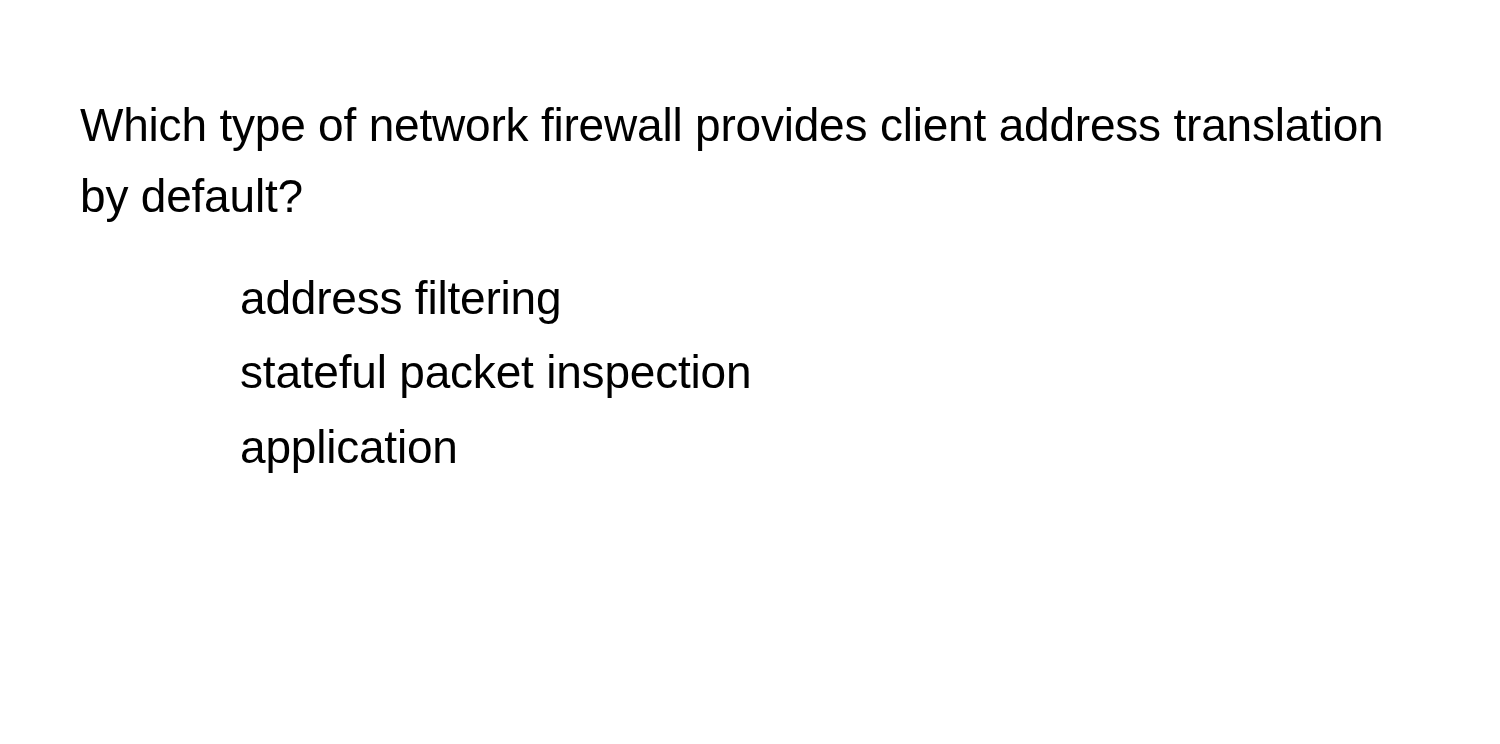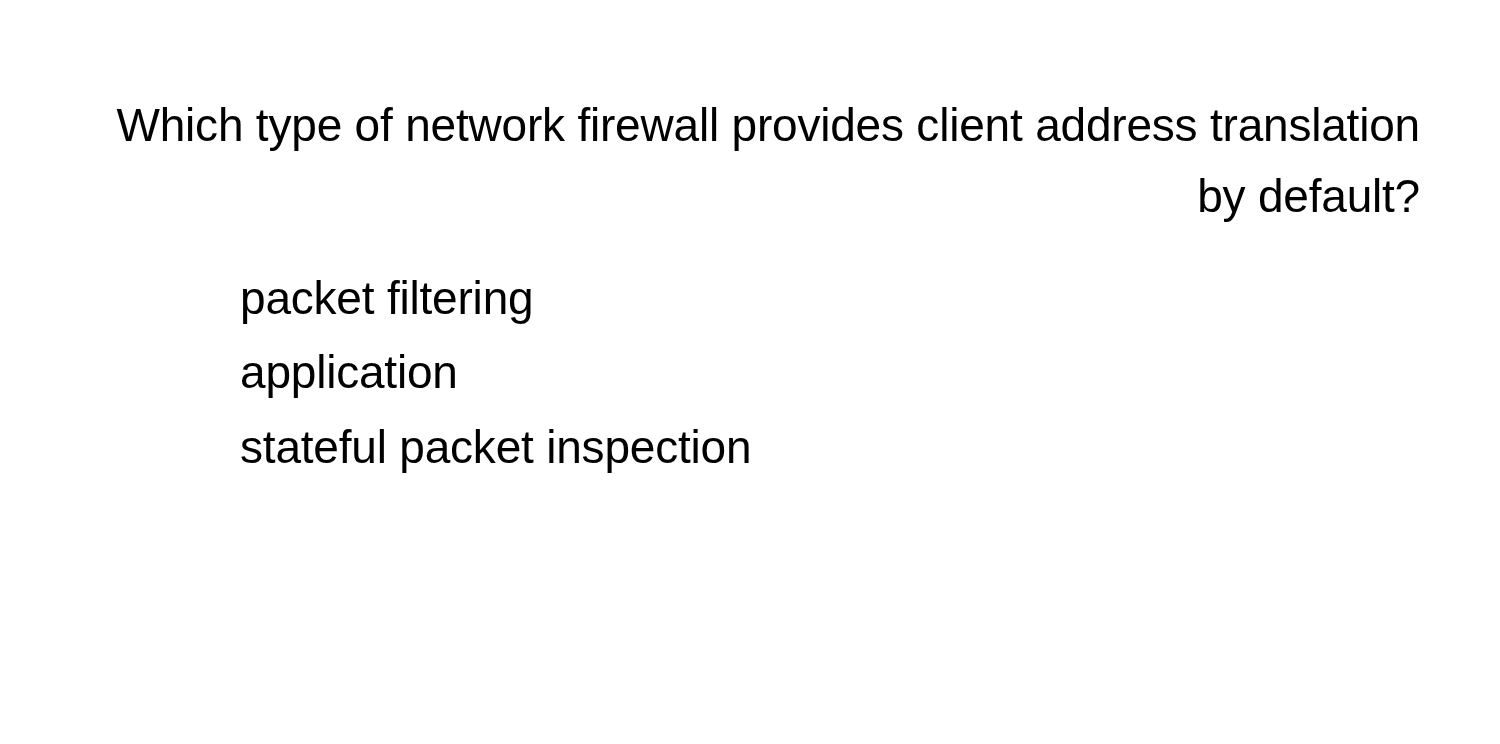--- a/index.html
+++ b/index.html
@@ -16,35 +16,34 @@
     }
     .content {
       padding: 90px 80px 0 80px;
     }
     .question {
       font-size: 46px;
       line-height: 1.55;
       font-weight: 400;
       margin-bottom: 28px;
       letter-spacing: -0.2px;
-      text-align: right;
     }
     .options {
       padding-left: 160px;
     }
     .option {
       font-size: 46px;
       line-height: 1.62;
       font-weight: 400;
       letter-spacing: -0.2px;
     }
   </style>
 </head>
 <body>
 
 <div class="content">
   <div class="question">Which type of network firewall provides client address translation by default?</div>
   <div class="options">
-    <div class="option">packet filtering</div>
+    <div class="option">address filtering</div>
+    <div class="option">stateful packet inspection</div>
     <div class="option">application</div>
-    <div class="option">stateful packet inspection</div>
   </div>
 </div>
 
 </body></html>

